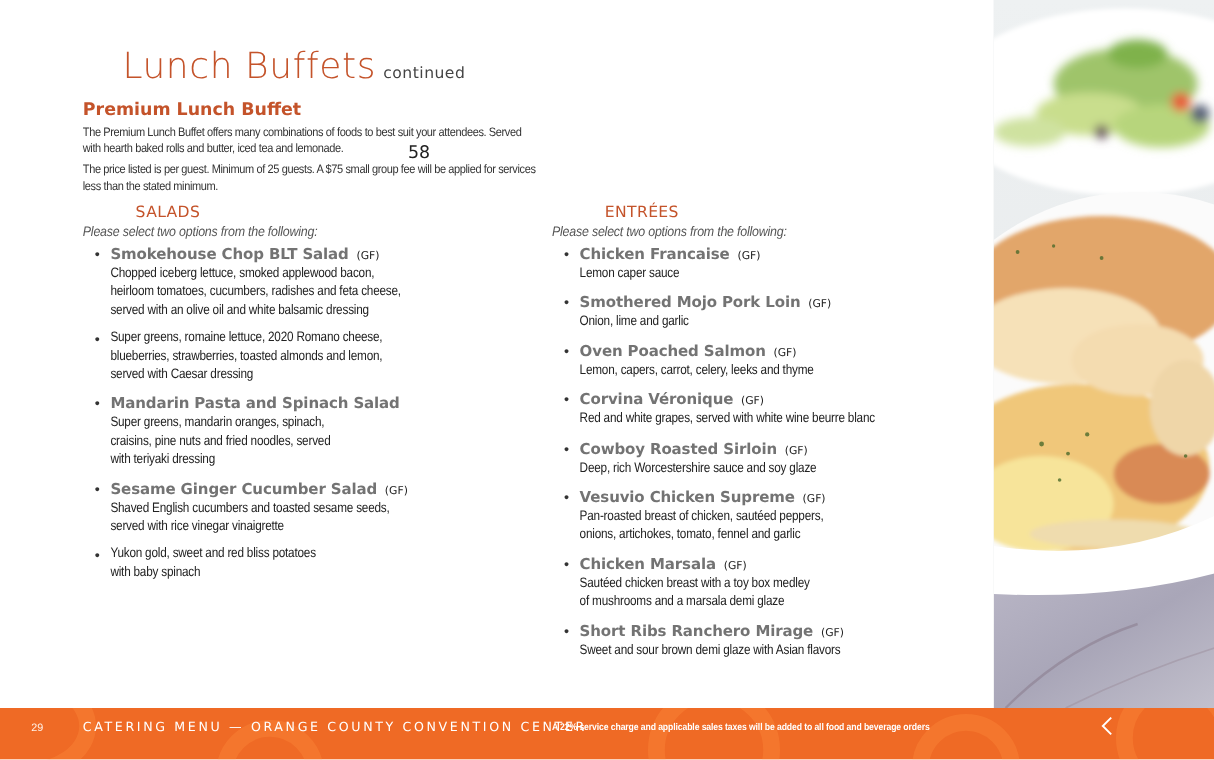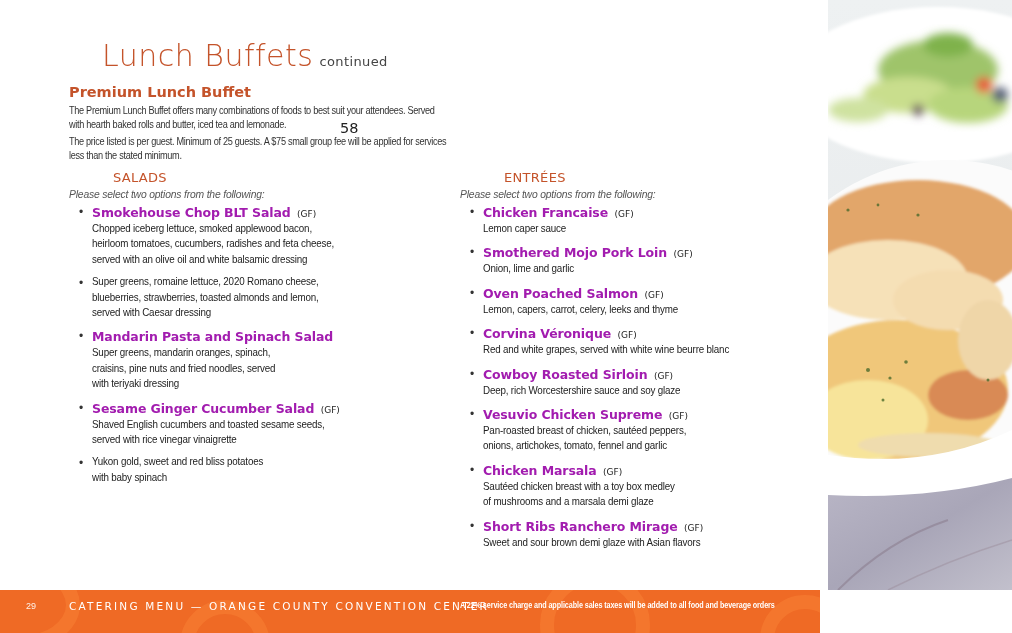--- a/index.html
+++ b/index.html
@@ -48,21 +48,21 @@
     color: #555; margin-top: 3px; transform: scaleX(0.9); transform-origin: left top;
     white-space: nowrap; letter-spacing: -0.2px;
   }
   .items { list-style: none; margin-top: 3px; }
   .item { position: relative; padding-left: 23px; }
   .item .bullet {
     position: absolute; left: 10px; top: 2px; font-size: 12px; color: #333;
   }
   .item-name {
     font-family: "DejaVu Sans", sans-serif; font-weight: bold; font-size: 12.5px;
-    color: #a21caf; white-space: nowrap; letter-spacing: -0.1px;
+    color: #737373; white-space: nowrap; letter-spacing: -0.1px;
   }
   .item-gf {
     font-family: "DejaVu Sans", sans-serif; font-weight: normal; font-size: 9px; color: #222;
     margin-left: 2px;
   }
   .item-desc {
     font-family: "Liberation Sans", sans-serif; font-size: 11.4px; line-height: 15.4px;
     color: #222; transform: scaleX(0.86); transform-origin: left top; letter-spacing: -0.2px;
     width: 350px; white-space: pre-line;
   }
@@ -75,21 +75,21 @@
 
   .entrees .item { margin-top: 7px; }
   .entrees .item.i0 { margin-top: 0px; }
 
   .photo {
     position: absolute; left: 828px; top: 0; width: 184px; height: 590px; overflow: hidden;
     background: #eef0f0;
   }
 
   .footer {
-    position: absolute; left: 0; top: 590px; width: 820px; height: 43px;
+    position: absolute; left: 0; top: 590px; width: 1012px; height: 43px;
     background: #ef6a25; overflow: hidden;
   }
   .footer .swirl { position: absolute; border-radius: 50%; border: 14px solid rgba(255,140,60,0.35); }
   .footer .page-num {
     position: absolute; left: 26px; top: 11px; font-size: 9px; color: #fff2e8;
     font-family: "Liberation Sans", sans-serif;
   }
   .footer .brand {
     position: absolute; left: 69px; top: 10px; font-family: "DejaVu Sans", sans-serif;
     font-size: 10.5px; color: #fff; letter-spacing: 2.2px; white-space: nowrap;

